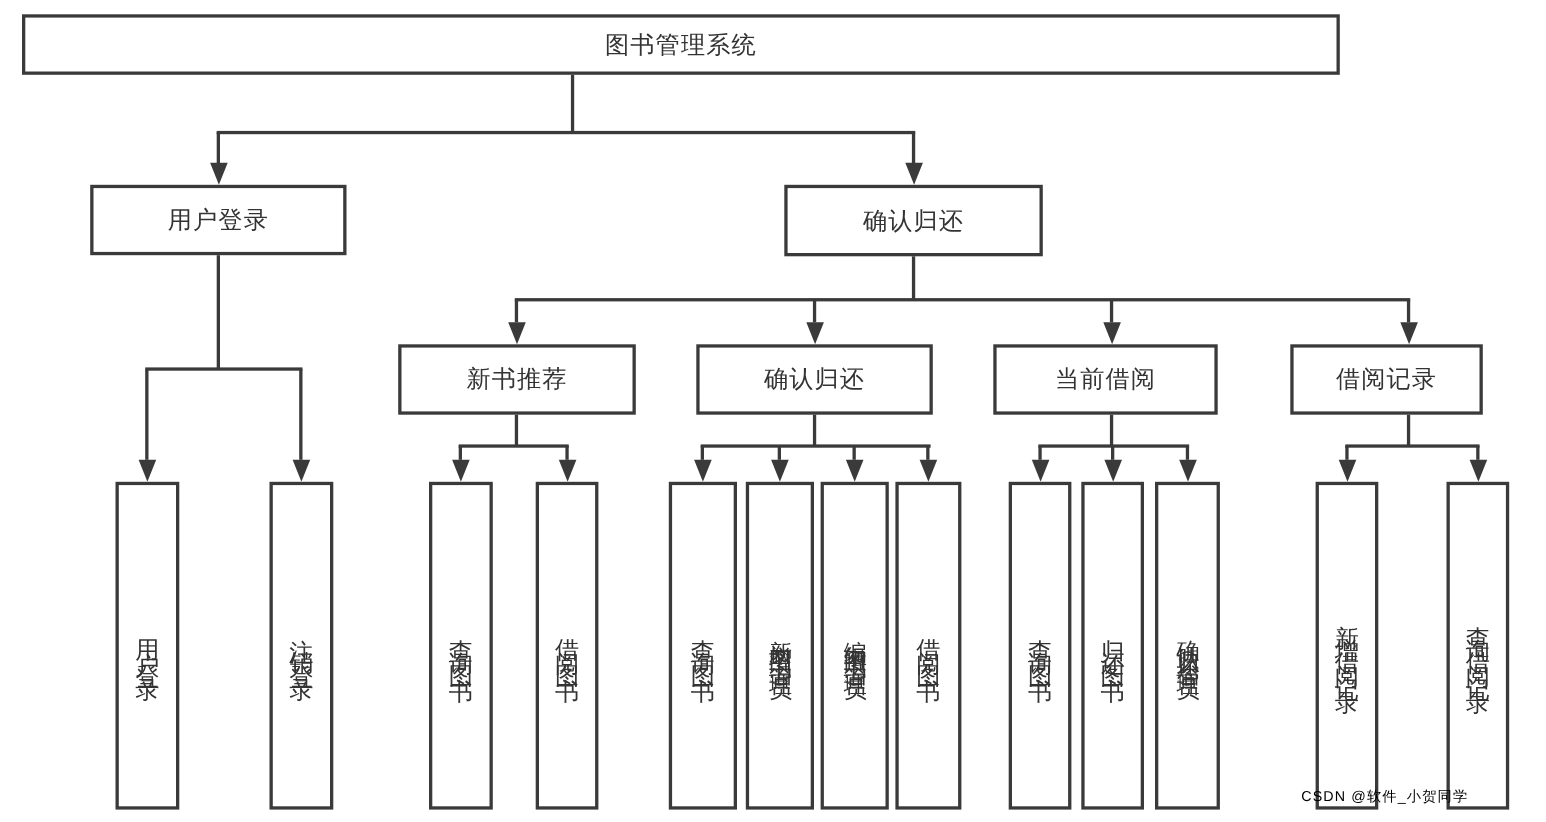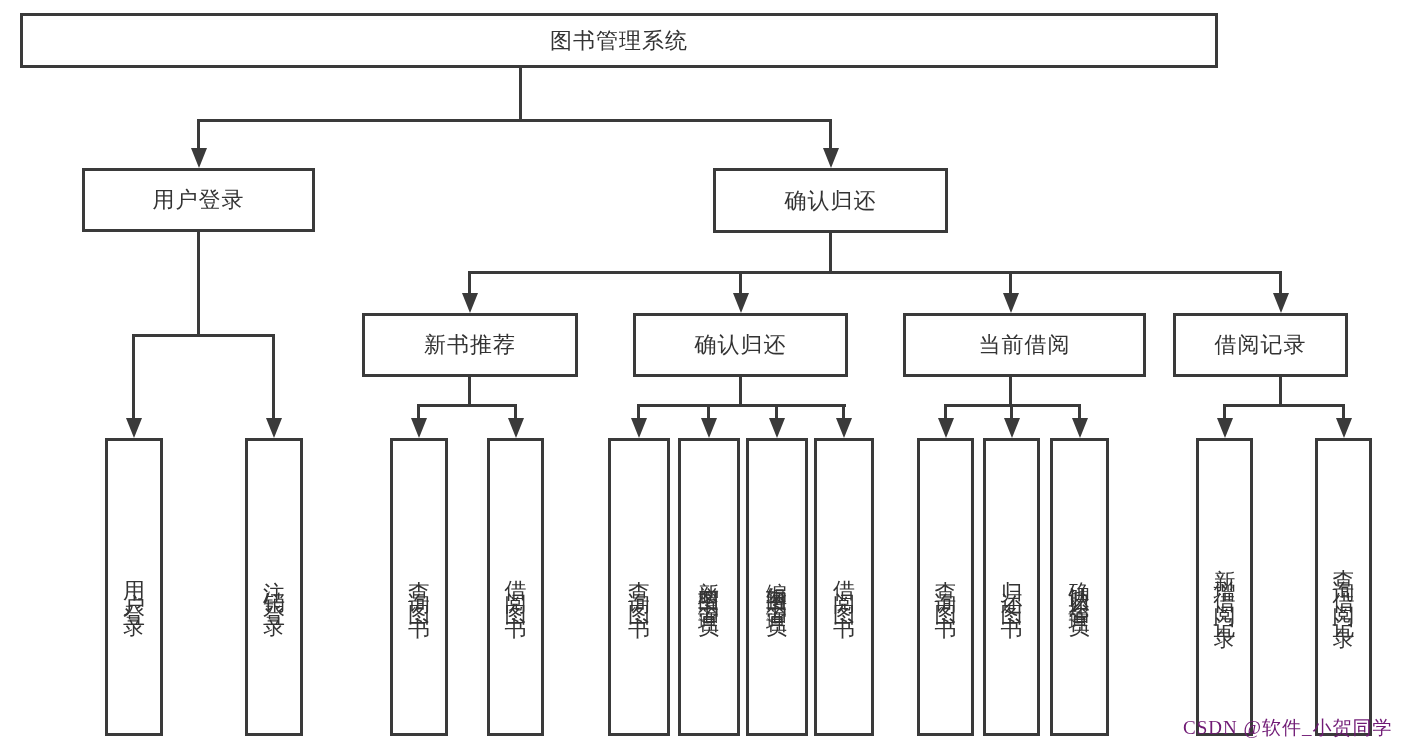--- a/index.html
+++ b/index.html
@@ -37,26 +37,25 @@
   .hl{position:absolute;height:3px;background:#3a3a3a;}
   .arrow{
     position:absolute;width:0;height:0;
     border-left:8px solid transparent;
     border-right:8px solid transparent;
     border-top:20px solid #3a3a3a;
   }
   .watermark{
     position:absolute;
     left:1183px;top:715px;
-    font-size:19px;
-    color:#701a75;
+    font-size:13px;
+    color:#000000;
     letter-spacing:1px;
     z-index:5;
     white-space:nowrap;
-    font-family:Liberation Serif, serif;
   }
 </style>
 </head>
 <body>
 
 <div id="canvas">
 
   <div class="node" style="left:20px;top:13px;width:1198px;height:55px;">
     <span>图书管理系统</span>
   </div>
@@ -92,21 +91,21 @@
   <div class="arrow" style="left:1003px;top:293px;"></div>
   <div class="vl" style="left:1279px;top:272px;height:21px;"></div>
   <div class="arrow" style="left:1273px;top:293px;"></div>
 
   <div class="node" style="left:362px;top:313px;width:216px;height:64px;">
     <span>新书推荐</span>
   </div>
   <div class="node" style="left:633px;top:313px;width:215px;height:64px;">
     <span>确认归还</span>
   </div>
-  <div class="node" style="left:903px;top:313px;width:243px;height:64px;">
+  <div class="node" style="left:903px;top:313px;width:204px;height:64px;">
     <span>当前借阅</span>
   </div>
   <div class="node" style="left:1173px;top:313px;width:175px;height:64px;">
     <span>借阅记录</span>
   </div>
 
   <div class="vl" style="left:468px;top:377px;height:28px;"></div>
   <div class="hl" style="left:417px;top:404px;width:100px;"></div>
   <div class="vl" style="left:417px;top:405px;height:13px;"></div>
   <div class="arrow" style="left:411px;top:418px;"></div>

